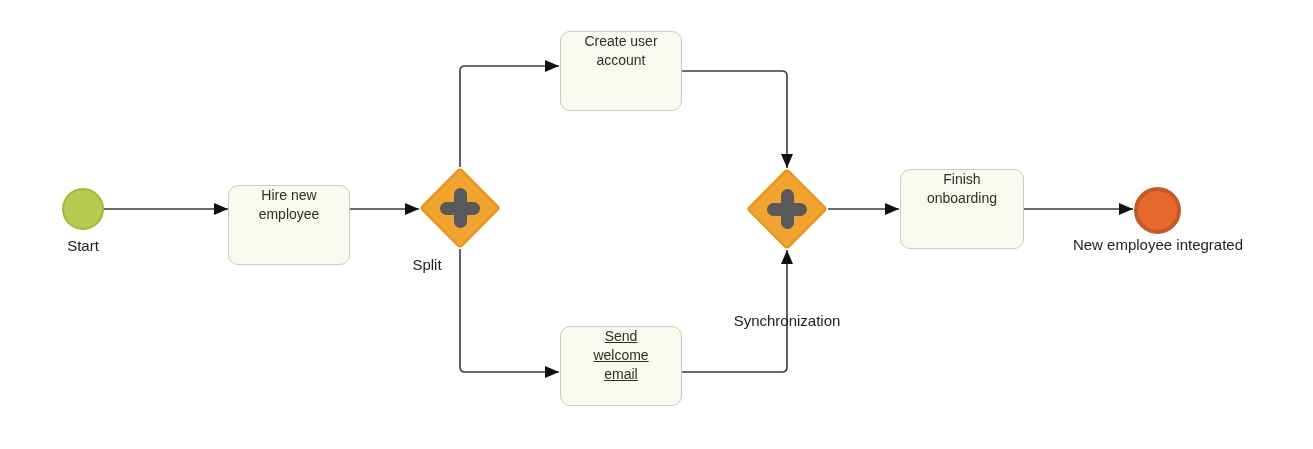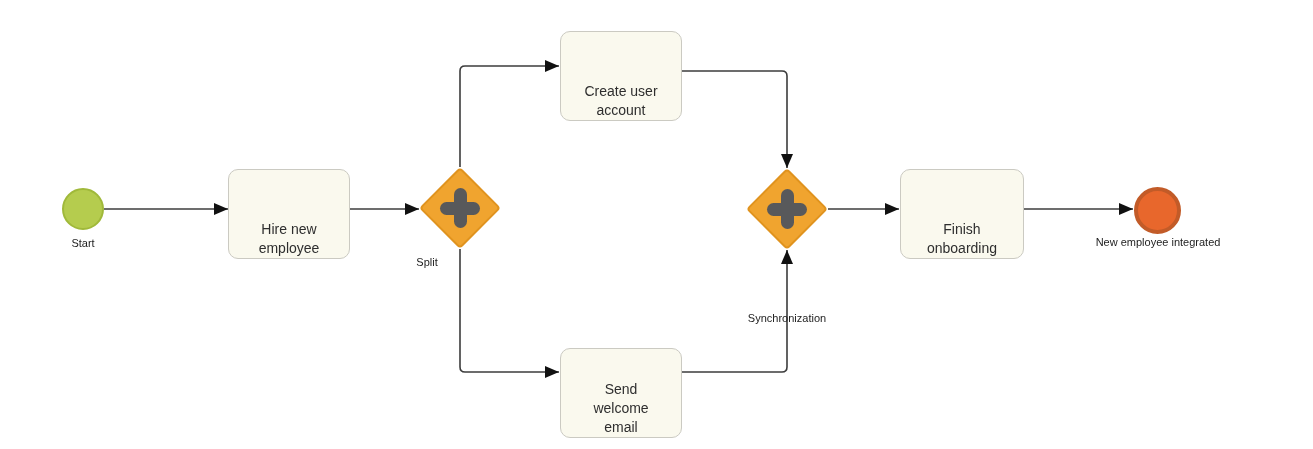--- a/index.html
+++ b/index.html
@@ -36,37 +36,37 @@
   }
   .event.end {
     left: 1134px; top: 187px; width: 47px; height: 47px;
     background: var(--end_fill, #e8672c);
     border: 4px solid var(--end_stroke, #c25b28);
   }
 
   
   .task {
     position: absolute;
-    width: 122px; height: 90px;
+    width: 122px; height: 80px;
     box-sizing: border-box;
     background: var(--task_fill, #faf9ee);
     border: 1px solid var(--task_stroke, #cbcac2);
     border-radius: 10px;
     display: flex;
-    align-items: flex-end;
+    align-items: flex-start;
     justify-content: center;
     text-align: center;
     font-size: 14px;
     line-height: 19px;
     color: #2e2e2e;
     white-space: pre-line;
   }
-  .task.hire   { left: 228px; top: 169px; }
+  .task.hire   { left: 228px; top: 185px; }
   .task.create { left: 560px; top: 31px;  }
-  .task.send   { left: 560px; top: 348px; }
+  .task.send   { left: 560px; top: 326px; text-decoration: underline; }
   .task.finish { left: 900px; top: 169px; width: 124px; }
 
   
   .gateway { position: absolute; width: 58px; height: 58px; }
   .gateway.split { left: 431px; top: 179px; }
   .gateway.sync  { left: 758px; top: 180px; }
   .gateway .diamond {
     position: absolute; inset: 0;
     transform: rotate(45deg);
     background: var(--gateway_fill, #f0a42f);
@@ -80,21 +80,21 @@
     background: var(--gateway_symbol, #58595b);
     border-radius: 7px;
   }
   .gateway .plus .bar.h { width: 40px; height: 13px; margin: -6.5px 0 0 -20px; }
   .gateway .plus .bar.v { width: 13px; height: 40px; margin: -20px 0 0 -6.5px; }
 
   
   .node-label {
     position: absolute;
     text-align: center;
-    font-size: 11px;
+    font-size: 15px;
     color: #1d1d1d;
   }
   .node-label.start { left: 33px;   top: 237px; width: 100px; }
   .node-label.split { left: 377px;  top: 256px; width: 100px; }
   .node-label.sync  { left: 707px;  top: 269px; width: 160px; margin-top: 43px; }
   .node-label.end   { left: 1058px; top: 236px; width: 200px; }
 </style>
 </head>
 <body>
 

